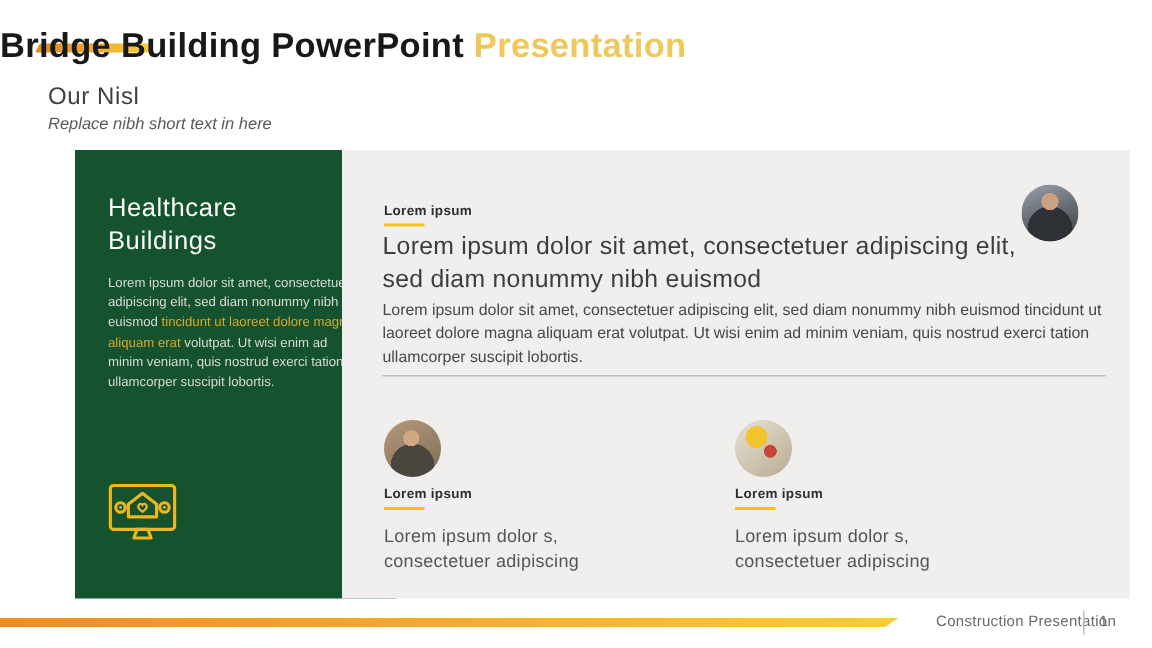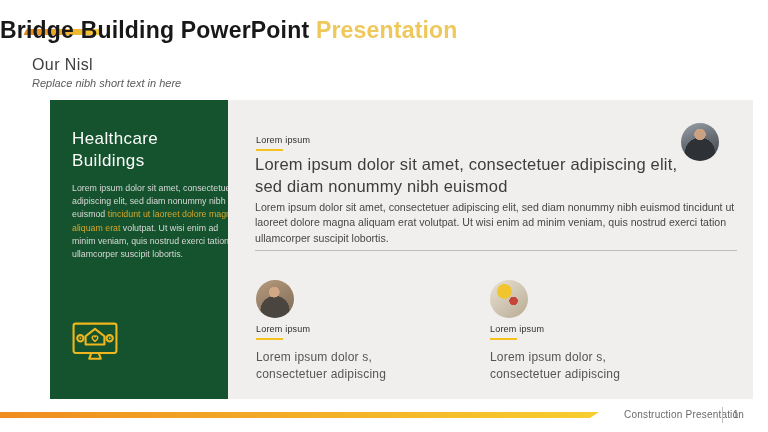--- a/index.html
+++ b/index.html
@@ -49,21 +49,21 @@
   .sidebar-icon{
     position:absolute;left:22px;top:222px;width:46px;height:42px;
   }
 
   
   .content{
     left:228px;top:100px;width:525px;height:299px;
     background:#F0EFED;
   }
   .kicker{
-    font-size:9px;font-weight:400;color:#2e2e2e;letter-spacing:.2px;
+    font-size:9px;font-weight:700;color:#2e2e2e;letter-spacing:.2px;
   }
   .kicker-line{
     width:27px;height:2px;background:#F5C11E;margin-top:4px;
   }
   .main-kicker{position:absolute;left:28px;top:35px;}
   .hero-avatar{
     position:absolute;right:34px;top:23px;width:38px;height:38px;border-radius:50%;
     background:
       radial-gradient(circle at 50% 30%, #caa281 0 17%, rgba(0,0,0,0) 18%),
       radial-gradient(circle at 50% 78%, #2e3136 0 42%, rgba(0,0,0,0) 43%),

